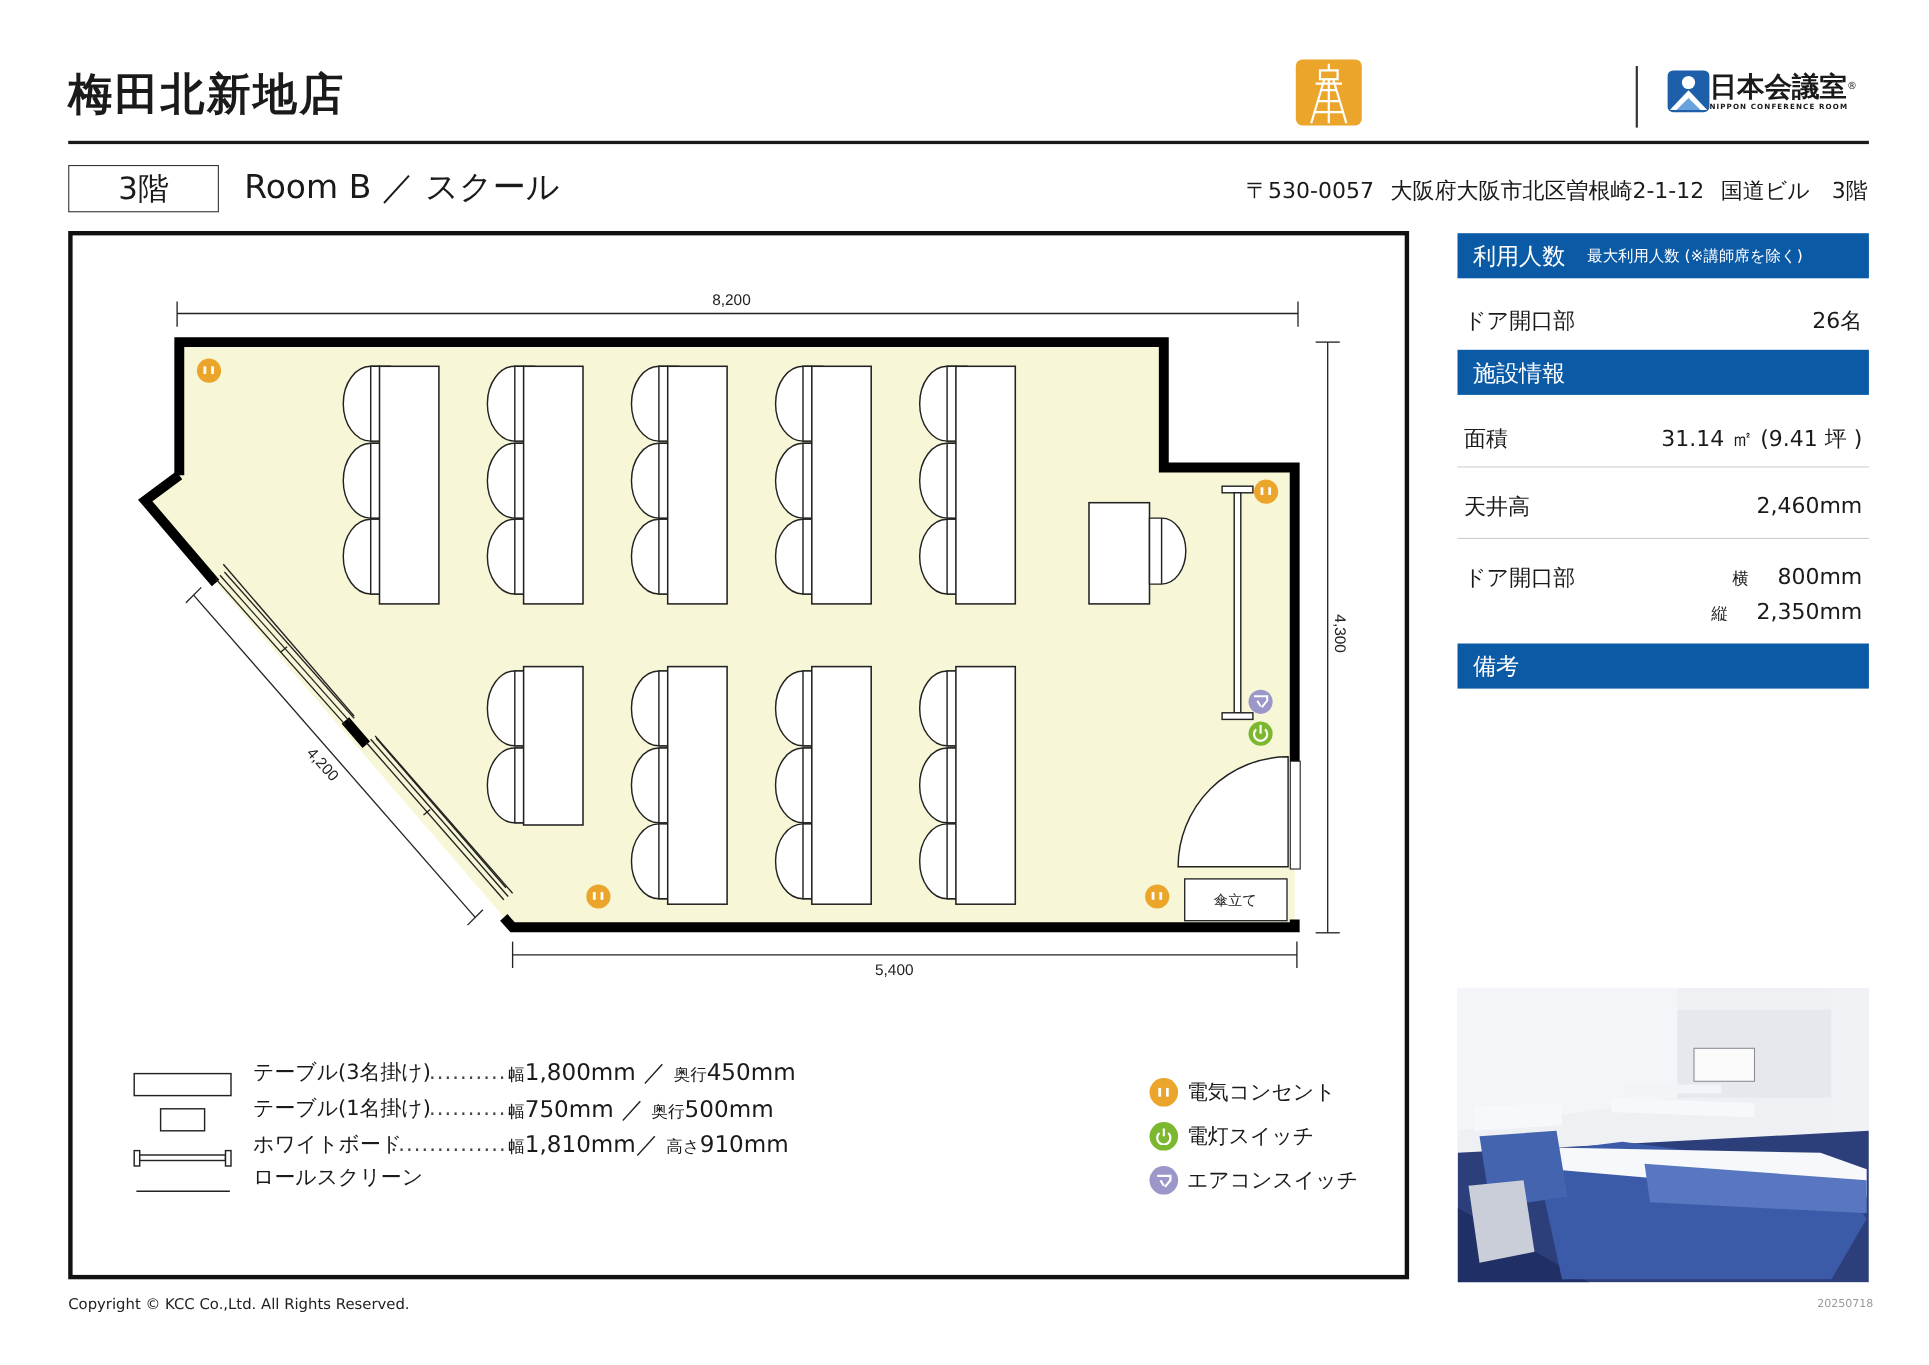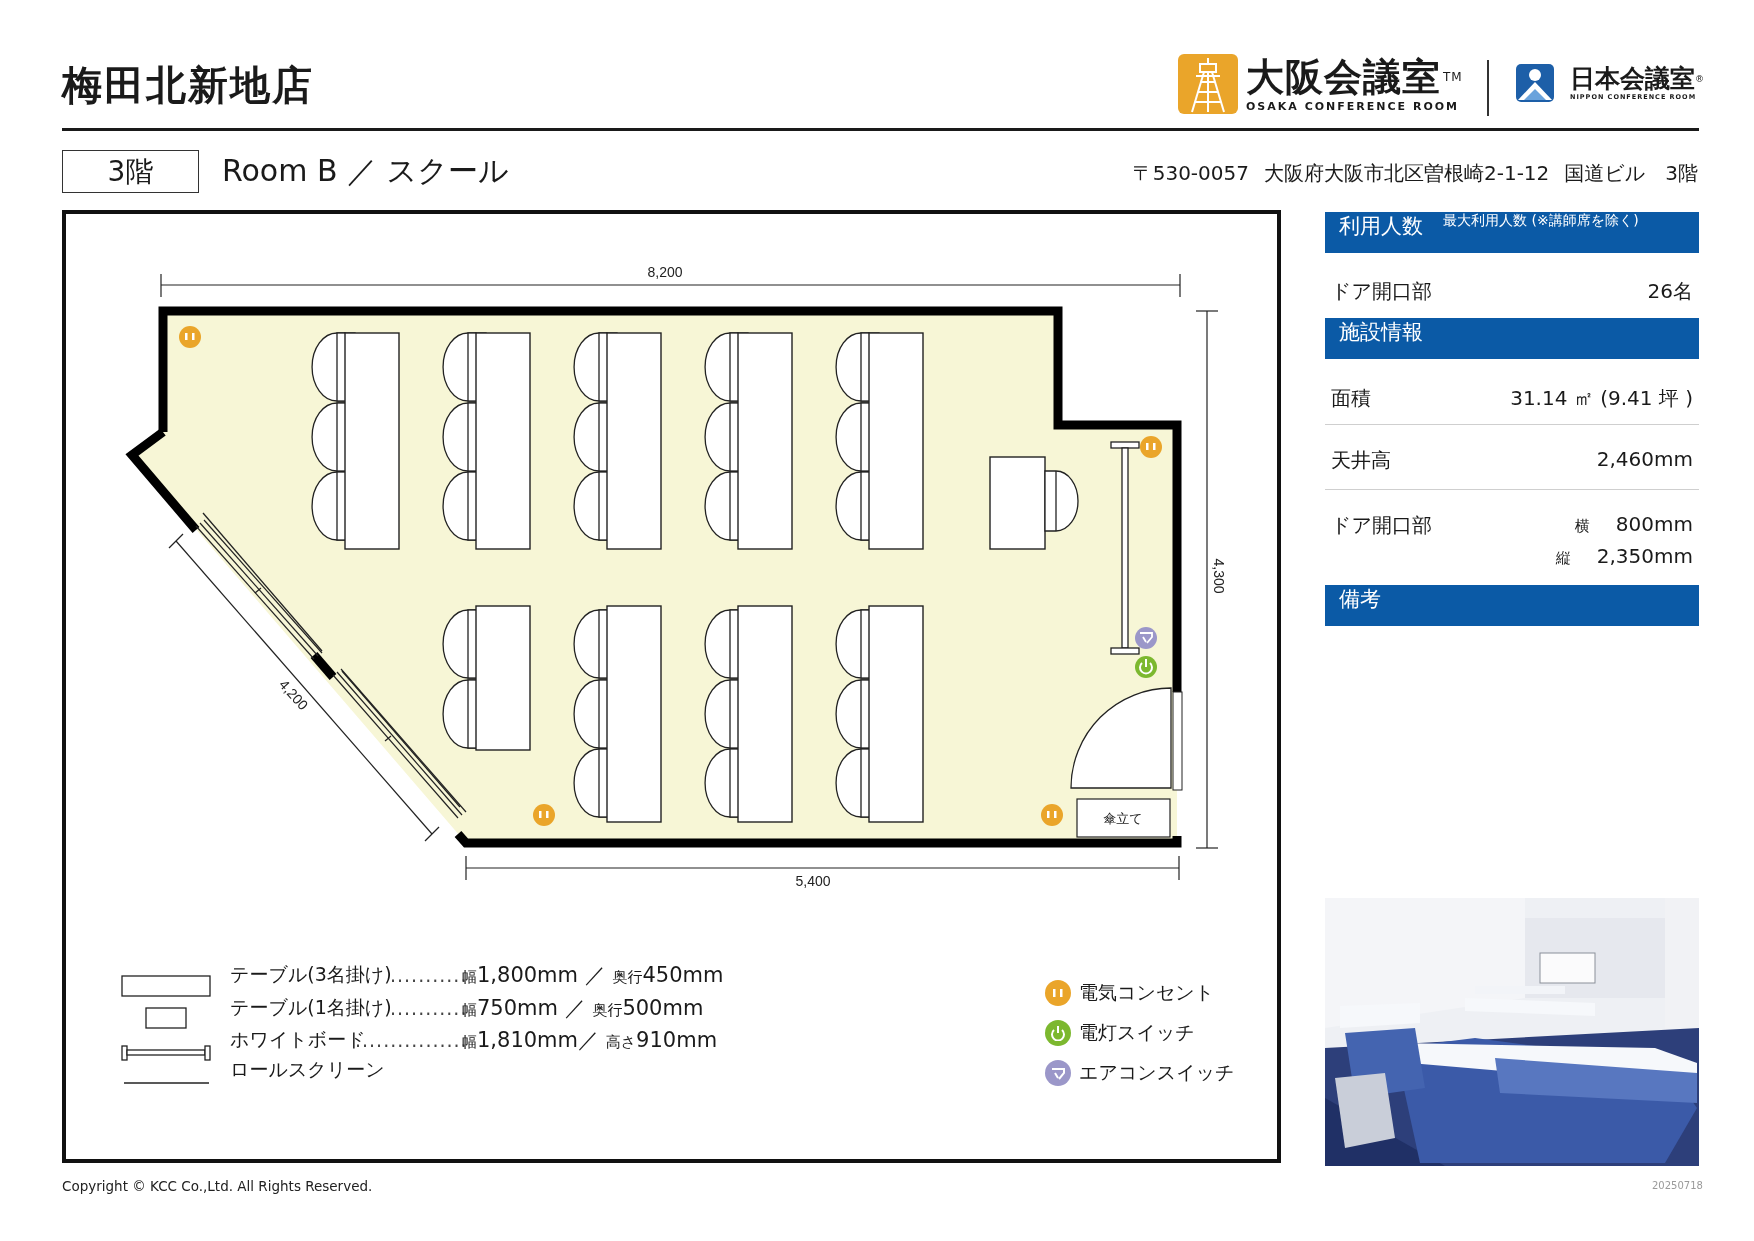--- a/index.html
+++ b/index.html
@@ -14,21 +14,21 @@
 
   .logo-osaka { left: 1178px; top: 54px; display: flex; align-items: center; }
   .logo-osaka .mark { width: 60px; height: 60px; background: #eaa52a; border-radius: 6px; position: relative; }
   .logo-osaka .text { margin-left: 8px; }
   .logo-osaka .jp { font-size: 38px; font-weight: bold; line-height: 42px; letter-spacing: 1px; }
   .logo-osaka .jp sup { font-size: 12px; font-weight: normal; vertical-align: top; margin-left: 2px; }
   .logo-osaka .en { font-size: 11px; font-weight: bold; letter-spacing: 2px; margin-top: 2px; }
   .logo-divider { left: 1487px; top: 60px; width: 2px; height: 56px; background: #333; }
   .logo-nippon { left: 1516px; top: 64px; display: flex; align-items: center; }
   .logo-nippon .mark { width: 38px; height: 38px; background: #1d5fa8; border-radius: 5px; position: relative; overflow: hidden; }
-  .logo-nippon .text { margin-left: 16px; }
+  .logo-nippon .text { margin-left: 0; }
   .logo-nippon .jp { font-size: 25px; font-weight: bold; line-height: 28px; }
   .logo-nippon .jp sup { font-size: 9px; font-weight: normal; vertical-align: top; }
   .logo-nippon .en { font-size: 6.5px; font-weight: bold; letter-spacing: 1px; }
 
   
   .floor-box { left: 62px; top: 150px; width: 137px; height: 43px; border: 1.5px solid #333; font-size: 28px; display: flex; align-items: center; justify-content: center; }
   .room-name { left: 222px; top: 150px; font-size: 30px; line-height: 42px; }
   .address { right: 56px; top: 160px; font-size: 20px; display: flex; gap: 15px; }
 
   
@@ -39,21 +39,21 @@
   .legend { left: 120px; top: 975px; }
   .legend-row { position: absolute; display: flex; align-items: center; font-size: 19px; white-space: nowrap; }
   .legend-row .label { position: absolute; left: 110px; }
   .legend-row .dots { position: absolute; color: #444; letter-spacing: 1px; }
   .legend-row .spec { position: absolute; left: 342px; font-size: 21px; }
   .legend-row .spec small { font-size: 15px; }
 
   .legend2 { left: 1045px; top: 980px; }
   .legend2-row { position: absolute; left: 0; display: flex; align-items: center; font-size: 19px; white-space: nowrap; }
   .dot { width: 26px; height: 26px; border-radius: 50%; display: inline-flex; align-items: center; justify-content: center; margin-right: 8px; }
-  .bar { position: absolute; left: 1325px; width: 374px; height: 41px; background: #0b5aa6; color: #fff; display: flex; padding-left: 14px; }
+  .bar { position: absolute; left: 1325px; width: 374px; height: 41px; background: #0b5aa6; color: #fff; display: flex; align-items: center; padding-left: 14px; }
   .bar .main { font-size: 21px; }
   .bar .sub { font-size: 14px; margin-left: 20px; }
   .row { position: absolute; left: 1325px; width: 374px; display: flex; justify-content: space-between; font-size: 20px; padding: 0 6px; }
   .row-line { position: absolute; left: 1325px; width: 374px; height: 1px; background: #cfcfcf; }
   .door-vals { display: flex; flex-direction: column; align-items: flex-end; gap: 8px; }
   .door-vals div { display: flex; align-items: baseline; }
   .door-vals .k { font-size: 15px; margin-right: 26px; }
 
   .photo { left: 1325px; top: 898px; width: 374px; height: 268px; overflow: hidden; background: #f2f3f6; }
 
@@ -74,24 +74,20 @@
         <line x1="30" y1="4" x2="30" y2="10"></line>
         <line x1="26" y1="18" x2="14" y2="58"></line>
         <line x1="34" y1="18" x2="46" y2="58"></line>
         <line x1="30" y1="18" x2="30" y2="58"></line>
         <line x1="23" y1="28" x2="37" y2="28"></line>
         <line x1="20" y1="38" x2="40" y2="38"></line>
         <line x1="17" y1="48" x2="43" y2="48"></line>
         <line x1="18" y1="22" x2="42" y2="22"></line>
       </g>
     </svg>
-  </div>
-  <div class="text">
-    <div class="jp"><span>大阪会議室</span><sup>TM</sup></div>
-    <div class="en">OSAKA CONFERENCE ROOM</div>
   </div>
 </div>
 <div class="abs logo-divider"></div>
 <div class="abs logo-nippon">
   <div class="mark">
     <svg width="38" height="38" viewBox="0 0 38 38">
       <circle cx="19" cy="11" r="6" fill="#fff"></circle>
       <polygon points="2,36 19,18 36,36" fill="#fff"></polygon>
       <polygon points="8,36 19,25 30,36" fill="#6aa3dc"></polygon>
     </svg>

